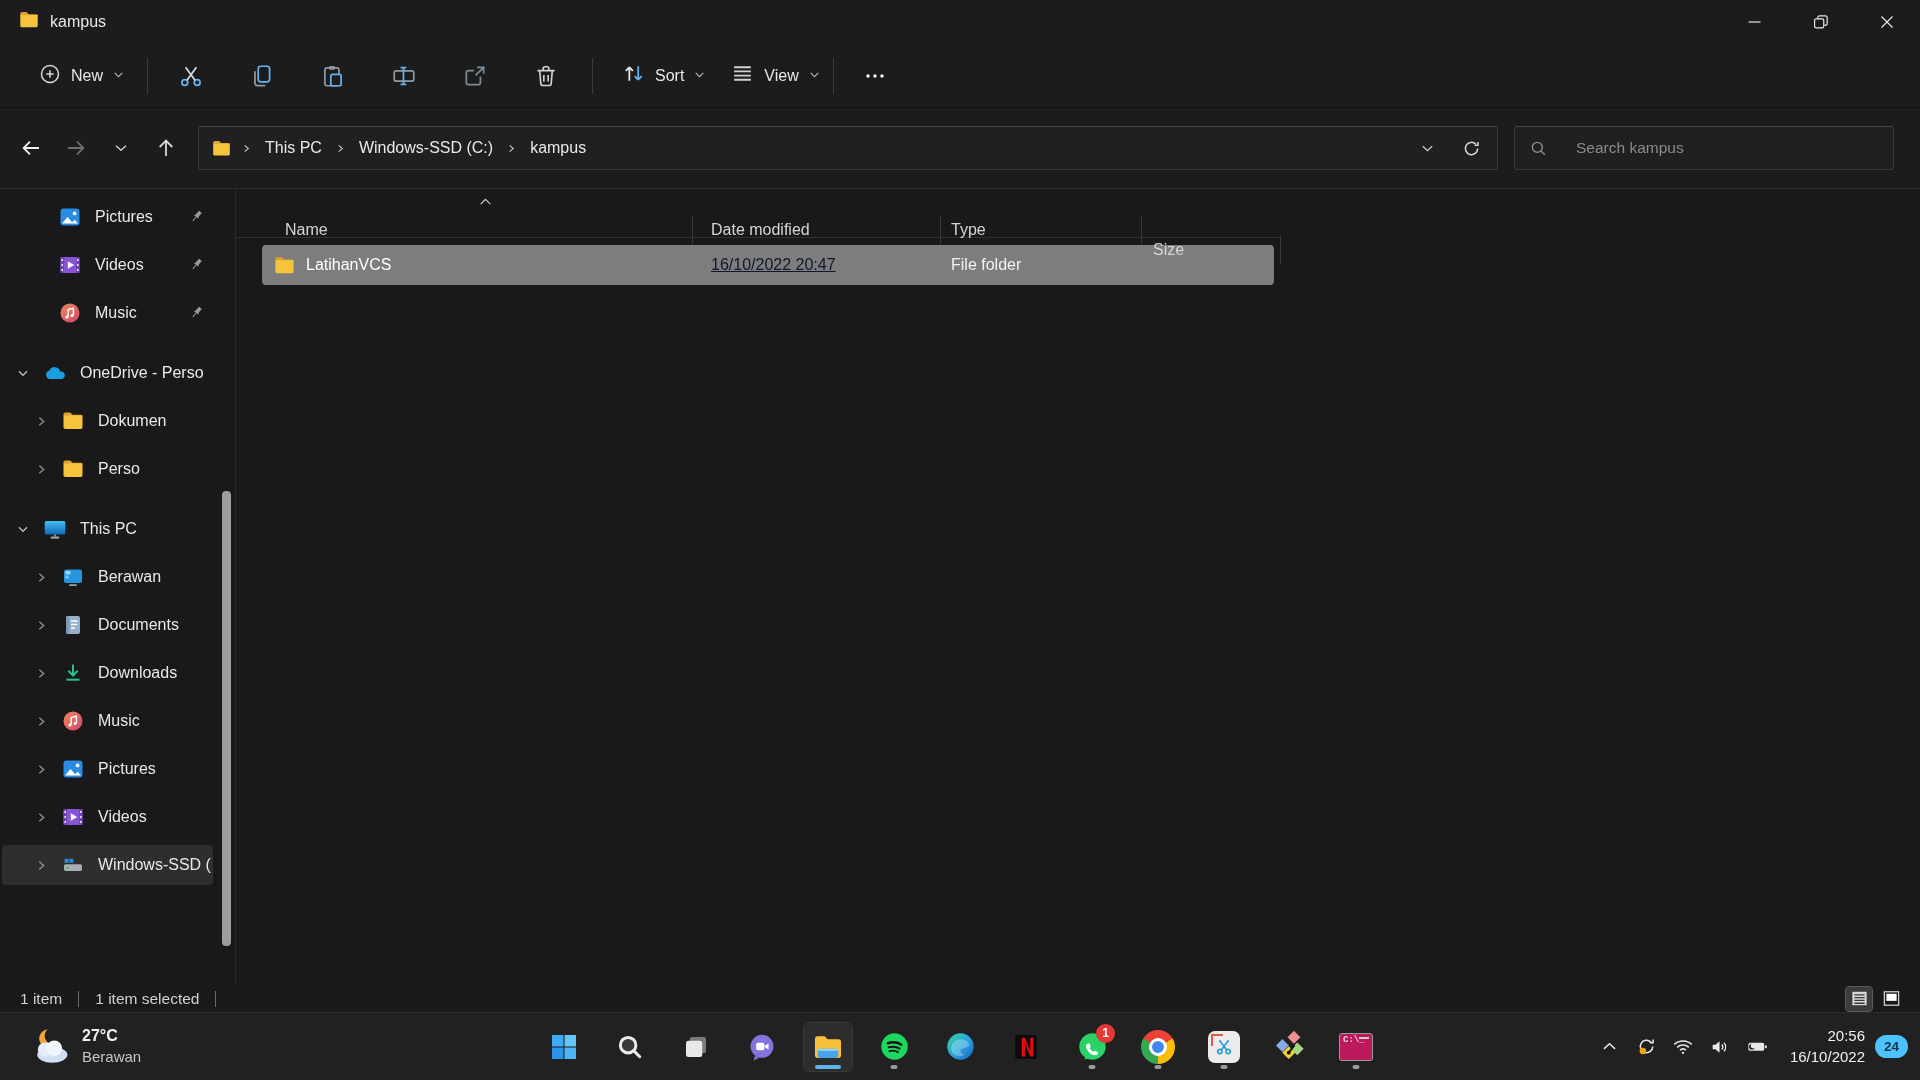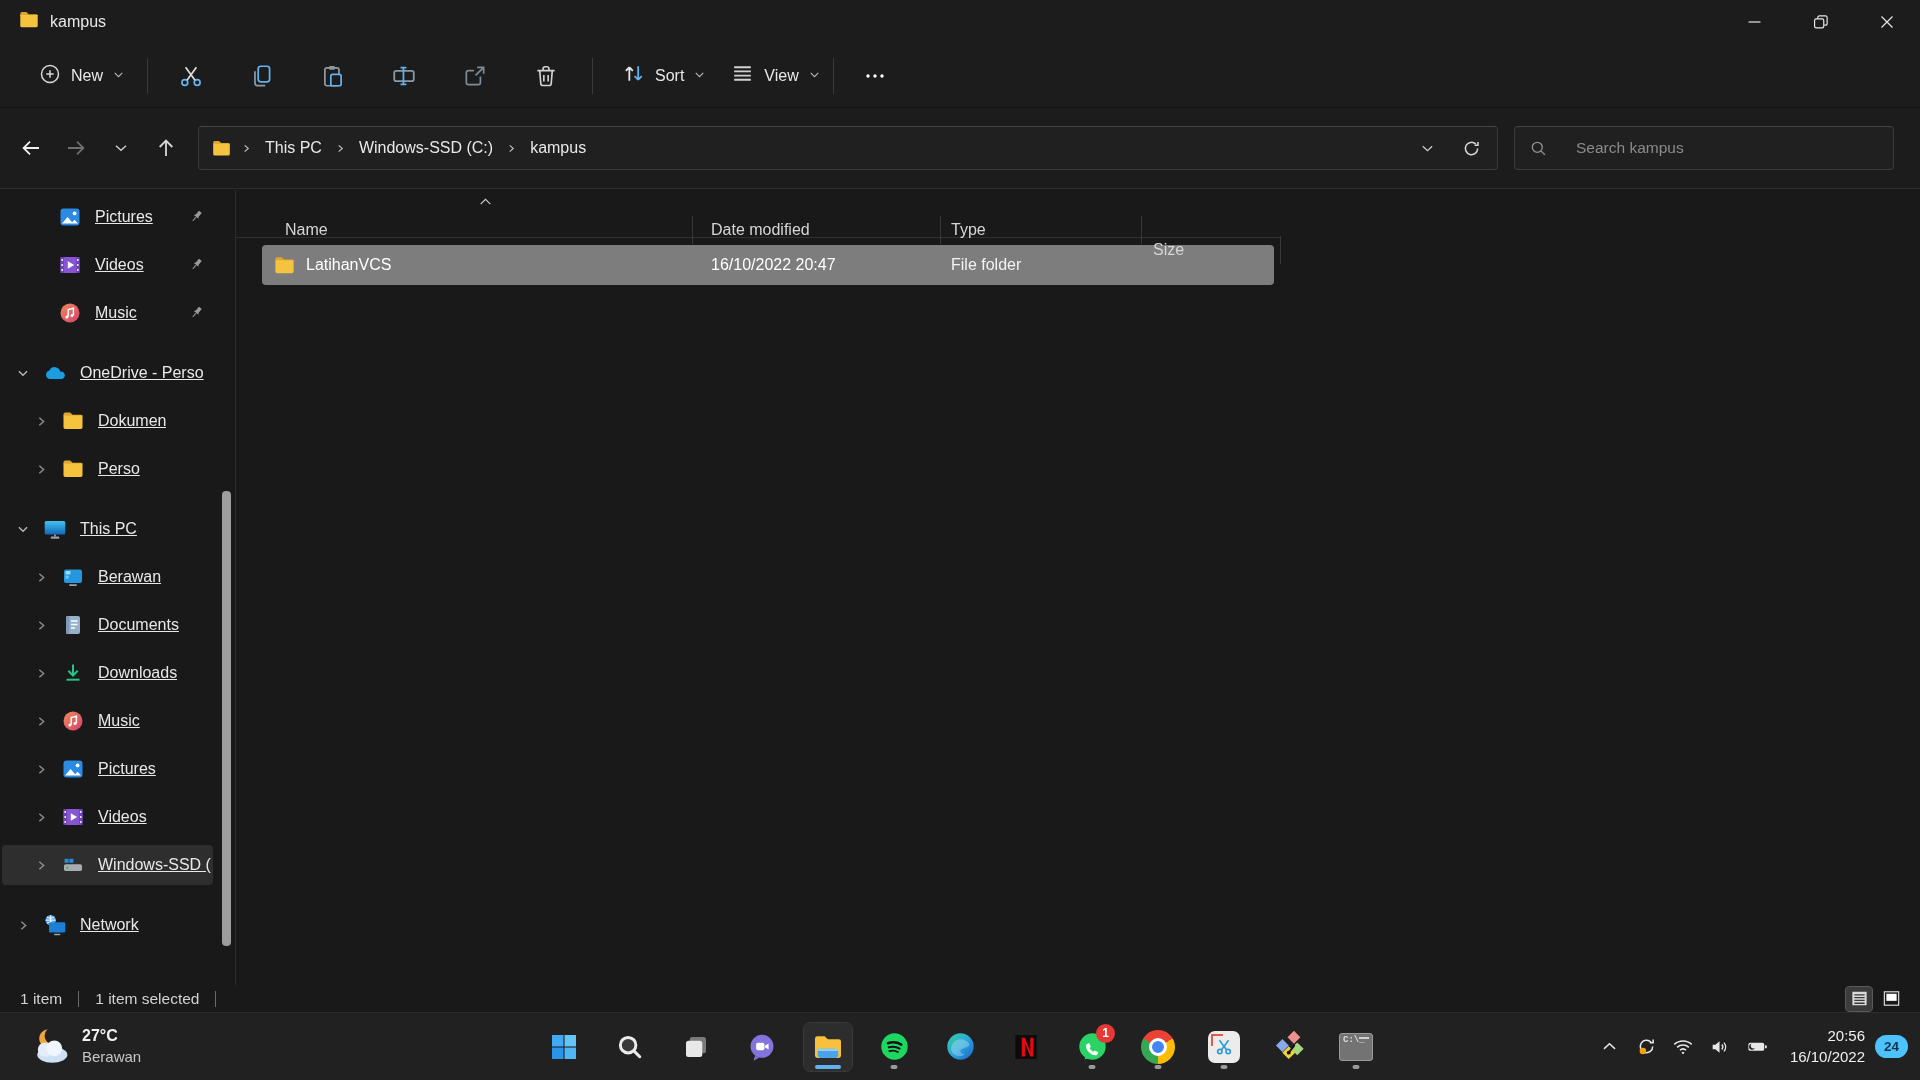--- a/index.html
+++ b/index.html
@@ -38,21 +38,21 @@
                 border:1px solid #3a3a3a; border-top-color:#444; border-radius:4px;
                 display:flex; align-items:center; gap:28px; padding:0 14px; }
   .search-box input { background:transparent; border:none; outline:none; color:#cfcfcf;
                       font-size:15.5px; width:100%; font-family:inherit; }
   .search-box input::placeholder { color:#8b8b8b; }
 
   
   .content { position:absolute; top:190px; left:0; right:0; bottom:95px; display:flex; }
   .sidebar { width:235px; position:relative; padding-top:7px; flex:none; }
   .side-item { height:40px; margin:0 22px 8px 2px; display:flex; align-items:center;
-               border-radius:4px; font-size:16px; position:relative;text-decoration:underline; }
+               border-radius:4px; font-size:16px; position:relative; }
   .side-item.gap { margin-top:20px; }
   .side-item.selected { background:#2e2e2e; }
   .side-item .chev { width:18px; display:flex; justify-content:center; flex:none; }
   .side-item.top .chev { margin-left:12px; }
   .side-item.child .chev { margin-left:30px; }
   .side-item .ico { width:26px; display:flex; justify-content:center; margin-left:10px; flex:none; }
   .side-item.pinned .ico { margin-left:55px; }
   .side-item .lbl { margin-left:12px; white-space:nowrap; overflow:hidden; }
   .side-item .pin { position:absolute; right:8px; top:11px; }
   .side-scroll { position:absolute; left:222px; top:301px; width:9px; height:455px;
@@ -65,21 +65,21 @@
   .hcell { border-right:1px solid #383838; height:28px; line-height:28px; }
   .hcell.c-name { padding-left:49px; }
   .hcell.c-date { padding-left:18px; }
   .hcell.c-type { padding-left:10px; }
   .hcell.c-size { padding-left:11px;margin-top:40px; }
   .sort-caret { position:absolute; left:243px; top:-4px; }
   .file-row { margin:7px 0 0 26px; width:1012px; height:40px; background:#7d7d7d; border-radius:4px;
               display:grid; grid-template-columns:431px 248px 201px 132px; align-items:center;
               font-size:16px; color:#fff; }
   .rcell-name { display:flex; align-items:center; gap:10px; padding-left:11px; }
-  .rcell-date { padding-left:18px; color:#ffffff; }
+  .rcell-date { padding-left:18px; color:#0f172a;text-decoration:underline; }
   .rcell-type { padding-left:10px; color:#f2f2f2; }
 
   
   .statusbar { position:absolute; left:0; right:0; top:985px; height:27px; display:flex;
                align-items:center; gap:16px; padding-left:20px; font-size:15.5px; color:#d2d2d2; }
   .sb-div { width:1px; height:16px; background:#6a6a6a; }
   .view-toggles { position:absolute; right:16px; top:0; height:27px; display:flex; gap:6px; align-items:center; }
   .vt-btn { width:26px; height:24px; display:flex; align-items:center; justify-content:center; border-radius:3px; }
   .vt-btn.active { background:#3c3c3c; outline:1px solid #5a5a5a; }
 
@@ -103,21 +103,21 @@
               background:#e53935; color:#fff; font-size:12px; font-weight:bold;
               display:flex; align-items:center; justify-content:center; }
   .chrome-ball { width:34px; height:34px; border-radius:50%; position:relative;
     background:conic-gradient(from 60deg,#fbbc05 0 120deg,#34a853 120deg 240deg,#ea4335 240deg 360deg); }
   .chrome-ball::after { content:''; position:absolute; inset:8px; border-radius:50%;
                         background:#4285f4; border:3px solid #fff; }
   .snip-box { width:32px; height:32px; border-radius:7px; background:#ececec; position:relative;
               display:flex; align-items:center; justify-content:center; }
   .snip-corner { position:absolute; left:3px; top:3px; width:12px; height:12px;
                  border-left:2.5px dashed #e25a4a; border-top:2.5px dashed #e25a4a; }
-  .term-box { width:34px; height:28px; background:#737373; border:1.5px solid #9a9a9a; border-radius:3px;
+  .term-box { width:34px; height:28px; background:#be185d; border:1.5px solid #9a9a9a; border-radius:3px;
               font-family:"Liberation Mono", monospace; font-size:9px; font-weight:bold; color:#ddd;
               padding:1px 0 0 3px; position:relative; }
   .term-box::before { content:''; position:absolute; top:3px; right:3px; width:10px; height:2px; background:#cfcfcf; }
   .tray { position:absolute; right:0; top:0; height:100%; display:flex; align-items:center; padding-right:12px; }
   .tray-btn { width:37px; height:44px; display:flex; align-items:center; justify-content:center; border-radius:5px; }
   .clock { text-align:right; line-height:1.35; font-size:15px; color:#f0f0f0; margin:0 10px 0 14px; }
   .notif-badge { min-width:33px; height:23px; border-radius:12px; background:#4cc2ff; color:#123647;
                  font-size:13.5px; font-weight:bold; display:flex; align-items:center; justify-content:center;
                  padding:3px 6px; }
 </style>
@@ -581,36 +581,20 @@
             <svg width="24" height="24" viewBox="0 0 24 24">
               <rect x="3.6" y="5.8" width="4" height="4" fill="#2b8be4"></rect>
               <rect x="8.4" y="5.8" width="4" height="4" fill="#2b8be4"></rect>
               <rect x="3" y="11.3" width="18" height="6.6" rx="1.6" fill="#a9adb3"></rect>
               <rect x="5" y="14" width="2.6" height="1.7" fill="#35c060"></rect>
             </svg>
           </span>
         <span class="lbl">Windows-SSD (</span>
       </div>
 
-      <div class="side-item top gap">
-        <span class="chev">
-            <svg width="13" height="13" viewBox="0 0 24 24" fill="none" stroke="#8f8f8f" stroke-width="2.6">
-              <path d="M8 5l8 7-8 7"></path>
-            </svg>
-          </span>
-        <span class="ico">
-            <svg width="26" height="26" viewBox="0 0 24 24">
-              <circle cx="8" cy="7.5" r="4.8" fill="#5aa7e8"></circle>
-              <path d="M3.5 7.5h9M8 2.9v9.2M4.6 4.6c2 1.4 4.8 1.4 6.8 0M4.6 10.4c2-1.4 4.8-1.4 6.8 0" stroke="#fff" stroke-width=".9" fill="none"></path>
-              <rect x="6.5" y="9.5" width="15" height="9.5" rx="1.2" fill="#1d7fd6"></rect>
-              <rect x="11" y="20" width="6" height="1.5" rx=".7" fill="#9aa0a6"></rect>
-            </svg>
-          </span>
-        <span class="lbl">Network</span>
-      </div>
 
       <div class="side-scroll"></div>
     </div>
 
     <div class="main">
       <div class="list-header">
         <span class="sort-caret">
           <svg width="13" height="9" viewBox="0 0 24 14" fill="none" stroke="#d0d0d0" stroke-width="2">
               <path d="M3 12l9-9 9 9"></path>
             </svg>

